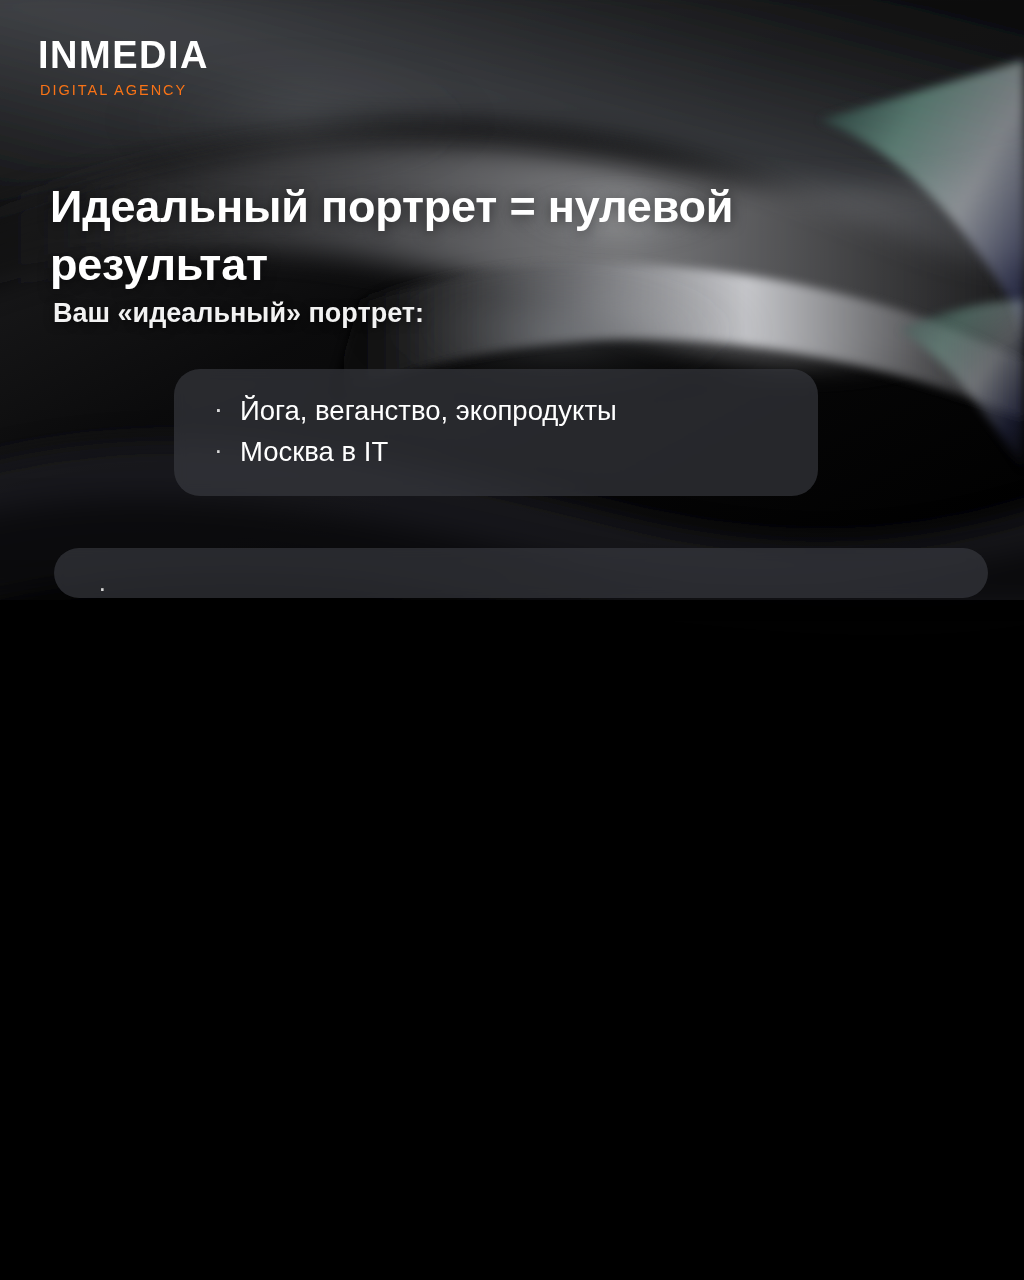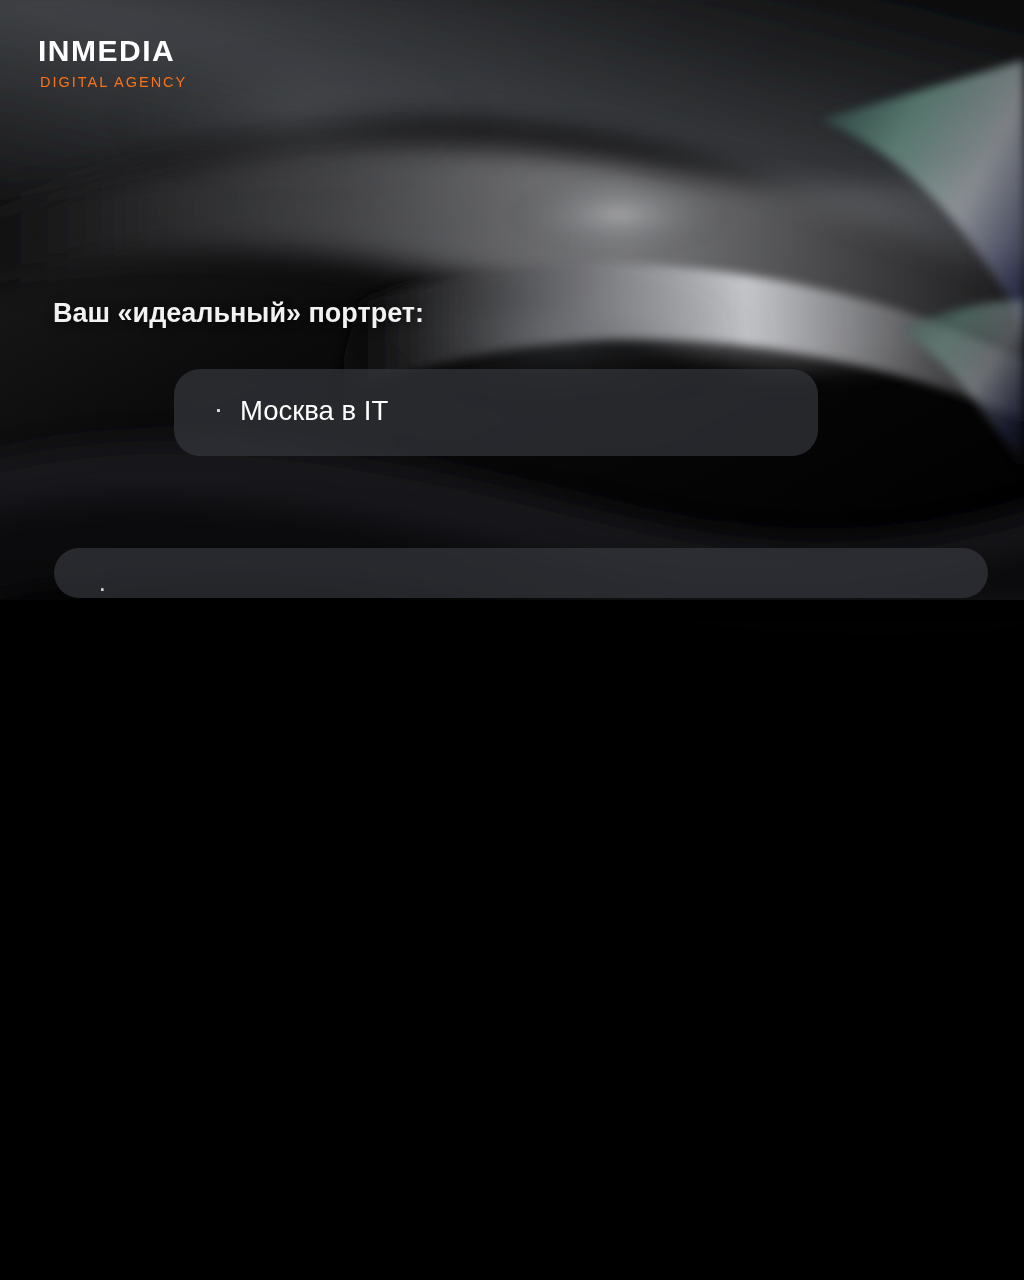--- a/index.html
+++ b/index.html
@@ -37,21 +37,21 @@
     width: 1024px;
     height: 1280px;
   }
 
   .brand {
     position: absolute;
     left: 38px;
     top: 36px;
   }
   .brand-name {
-    font-size: 30px;
+    font-size: 38px;
     font-weight: 700;
     letter-spacing: 1.5px;
     line-height: 1;
     color: #ffffff;
     margin: 0;
   }
   .brand-sub {
     font-size: 14.5px;
     font-weight: 400;
     letter-spacing: 2.0px;
@@ -206,30 +206,32 @@
   </svg>
 </div>
 
 <div class="content">
 
   <div class="brand">
     <div class="brand-name">INMEDIA</div>
     <div class="brand-sub">DIGITAL AGENCY</div>
   </div>
 
+  <h1 class="headline">Идеальный портрет = нулевой результат</h1>
 
   <div class="lead">Ваш «идеальный» портрет:</div>
 
   <div class="card card-top">
     <ul class="bullets small">
       <li>
         <span class="dot">·</span>
       </li>
       <li>
         <span class="dot">·</span>
+        <span>Йога, веганство, экопродукты</span>
       </li>
       <li>
         <span class="dot">·</span>
         <span>Москва в IT</span>
       </li>
     </ul>
   </div>
 
   <div class="card card-bottom">
     <ul class="bullets para">

